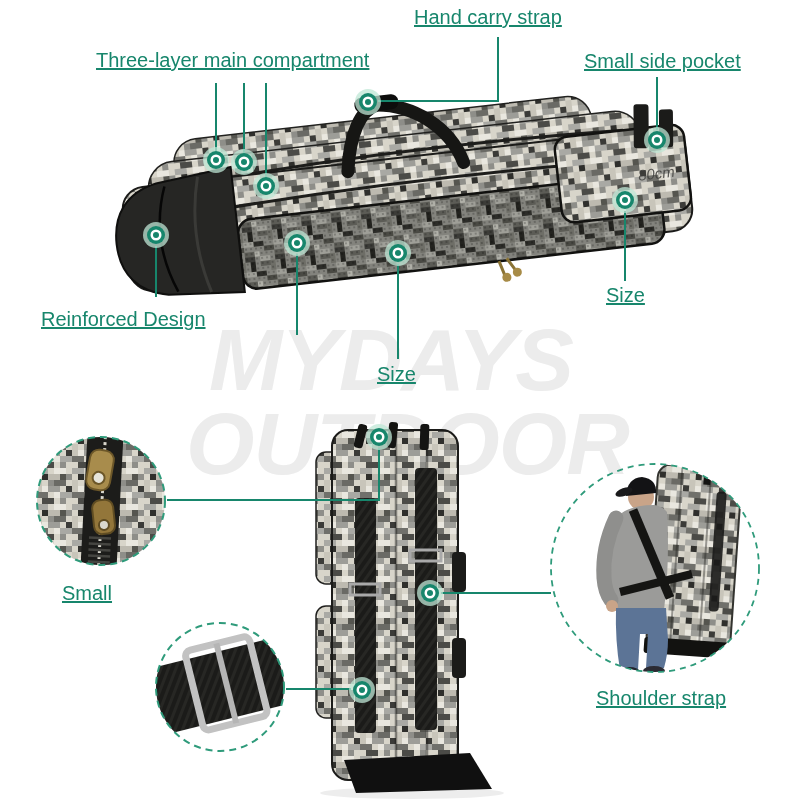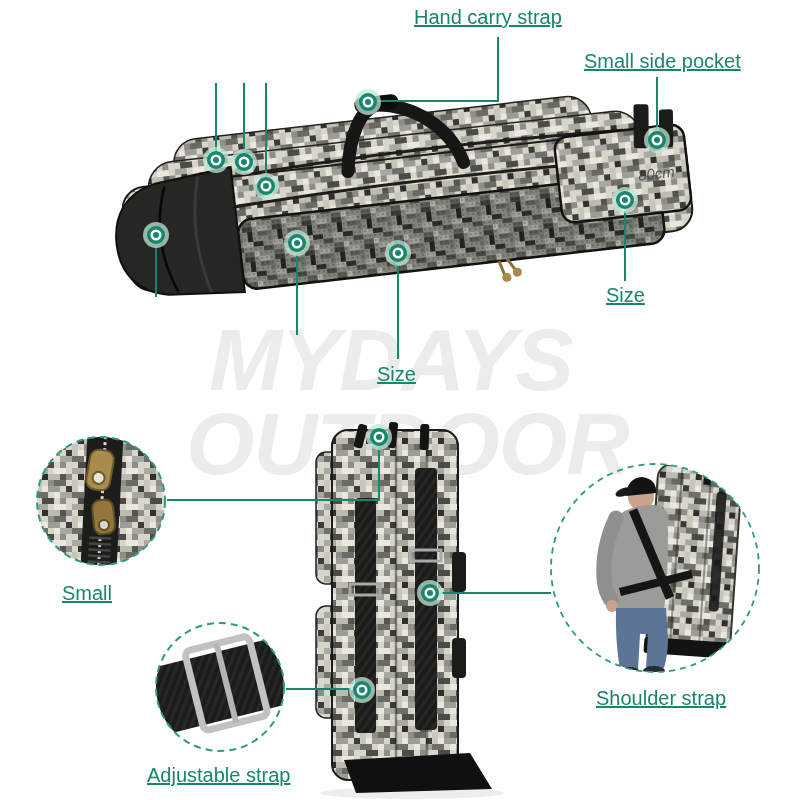--- a/index.html
+++ b/index.html
@@ -216,19 +216,20 @@
       <use href="#fdot" x="156" y="235"></use>
       <use href="#fdot" x="297" y="243"></use>
       <use href="#fdot" x="398" y="253"></use>
       <use href="#fdot" x="379" y="437"></use>
       <use href="#fdot" x="430" y="593"></use>
       <use href="#fdot" x="362" y="690"></use>
     </g>
   </svg>
 
   <div class="lbl" style="left:414px;top:6px">Hand carry strap</div>
+  <div class="lbl" style="left:96px;top:49px">Three-layer main compartment</div>
   <div class="lbl" style="left:584px;top:50px">Small side pocket</div>
+  <div class="lbl" style="left:41px;top:308px">Reinforced Design</div>
   <div class="lbl" style="left:377px;top:363px">Size</div>
   <div class="lbl" style="left:606px;top:284px">Size</div>
   <div class="lbl" style="left:62px;top:582px">Small</div>
-  <div class="lbl" style="left:147px;top:764px">Adjustable strap</div>
   <div class="lbl" style="left:596px;top:687px">Shoulder strap</div>
 </div>
 
 </body></html>

